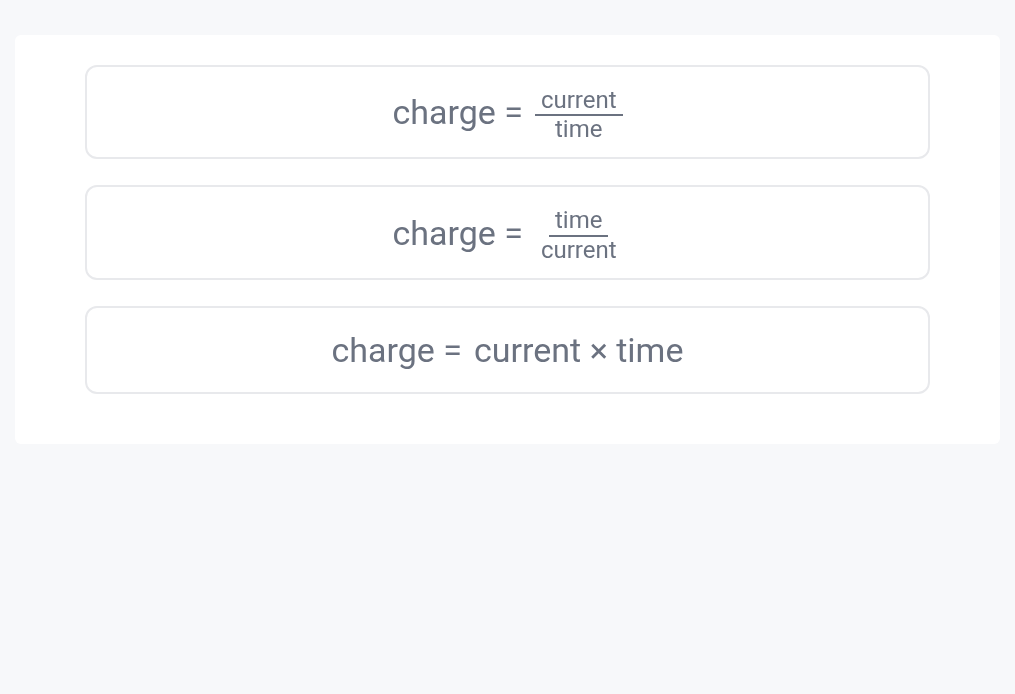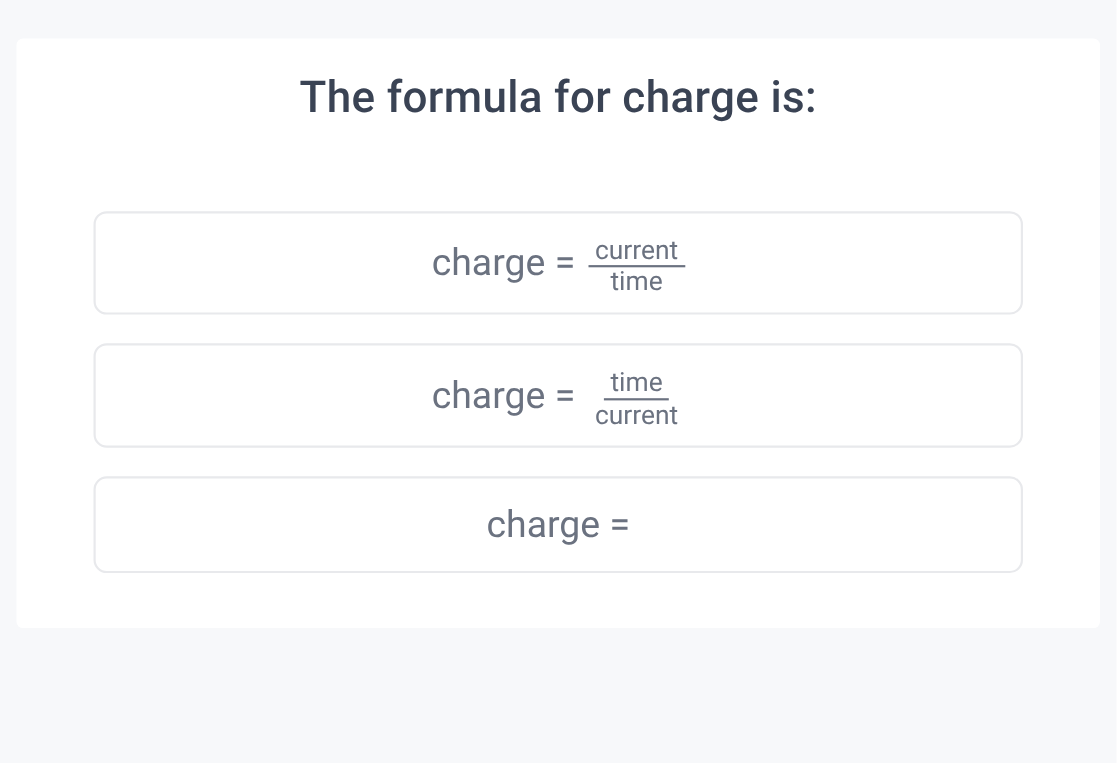--- a/index.html
+++ b/index.html
@@ -75,21 +75,20 @@
       padding: 1px 6px 0 6px;
     }
     .rhs-inline {
       white-space: nowrap;
     }
   </style>
 </head>
 <body>
 
 <div class="card">
-  <h1 class="question-title">The formula for charge is:</h1>
 
   <div class="options">
 
     <div class="option">
       <div class="formula">
         <span class="lhs">charge =</span>
         <span class="fraction">
           <span class="numerator">current</span>
           <span class="denominator">time</span>
         </span>
@@ -102,17 +101,18 @@
         <span class="fraction">
           <span class="numerator">time</span>
           <span class="denominator">current</span>
         </span>
       </div>
     </div>
 
     <div class="option">
       <div class="formula">
         <span class="lhs">charge =</span>
+        <span class="rhs-inline">current × time</span>
       </div>
     </div>
 
   </div>
 </div>
 
 </body></html>

